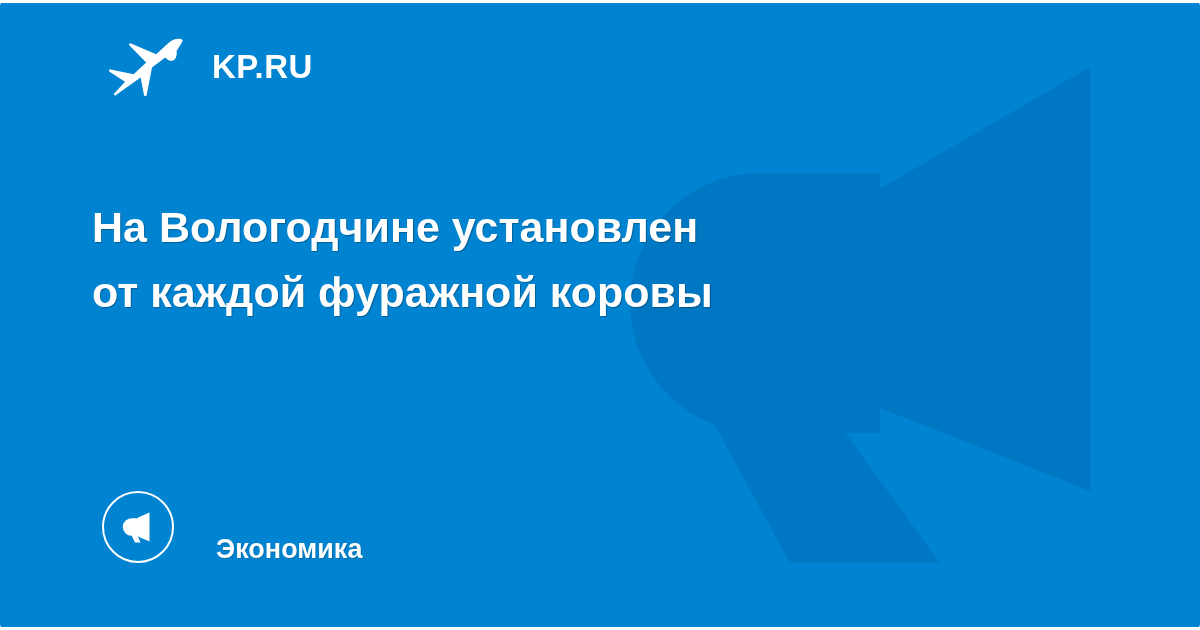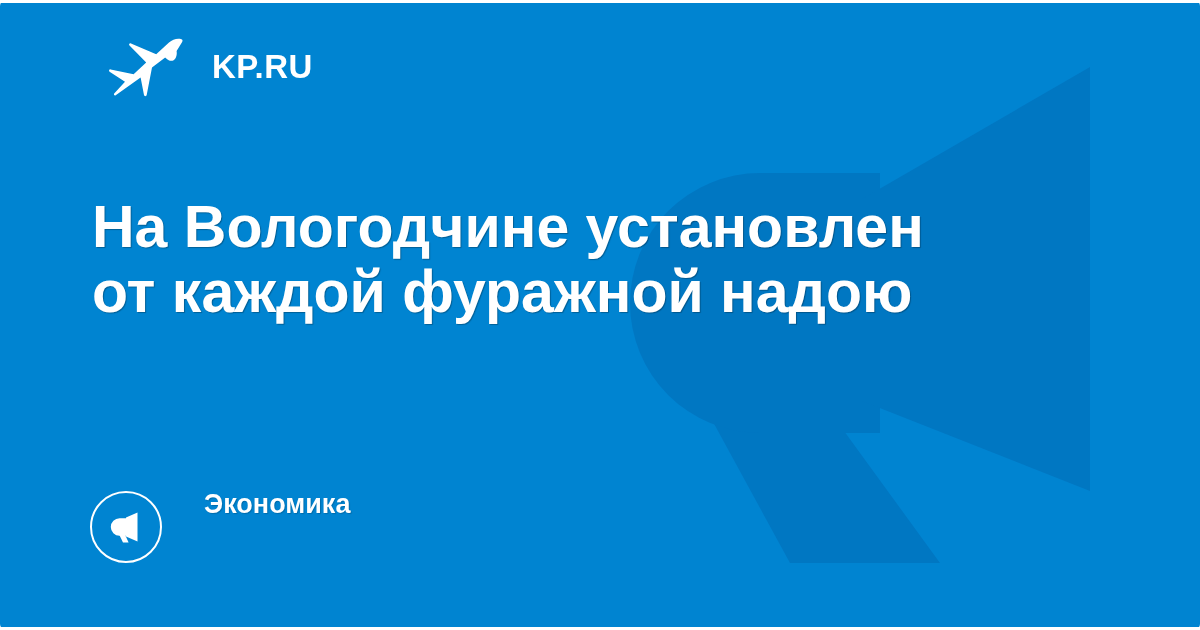--- a/index.html
+++ b/index.html
@@ -60,33 +60,33 @@
   }
   
   .headline {
     position: absolute;
     left: 92px;
     top: 192px;
     width: 900px;
   }
   .headline-line {
     color: #ffffff;
-    font-size: 59px;
+    font-size: 43px;
     font-weight: bold;
     line-height: 65px;
     white-space: nowrap;
     text-shadow: 1px 1px 1px rgba(0,0,0,0.28);
   }
   
   .rubric {
     position: absolute;
-    left: 90px;
+    left: 102px;
     top: 488px;
     display: flex;
-    align-items: flex-start;
+    align-items: flex-end;
     height: 72px;
   }
   .rubric-circle {
     width: 72px;
     height: 72px;
     border-radius: 50%;
     border: 2px solid #ffffff;
     box-sizing: border-box;
     display: flex;
     align-items: center;
@@ -147,21 +147,21 @@
           C58.2 22.4 64.0 29.0 68.0 24.0
           C70.6 20.7 69.6 16.0 69.6 16.0
           L75.0 7.2
           C75.8 6.0 75.8 4.6 74.5 4.2 Z"></path>
       </svg>
       <div class="logo-word">KP.RU</div>
     </div>
 
     <div class="headline">
       <div class="headline-line">На Вологодчине установлен</div>
-      <div class="headline-line">от каждой фуражной надою</div>
+      <div class="headline-line">от каждой фуражной коровы</div>
     </div>
 
     <div class="rubric">
       <div class="rubric-circle">
         <svg class="rubric-icon" viewBox="0 0 40 40">
 
           <path fill="#ffffff" d="M31.5 5.5 L31.5 34.5 L20.0 29.6 L20.0 10.4 Z"></path>
 
           <path fill="#ffffff" d="M13.6 11.2 L21.0 11.2 L21.0 28.8 L13.6 28.8
                    A 8.8 8.8 0 0 1 13.6 11.2 Z"></path>

